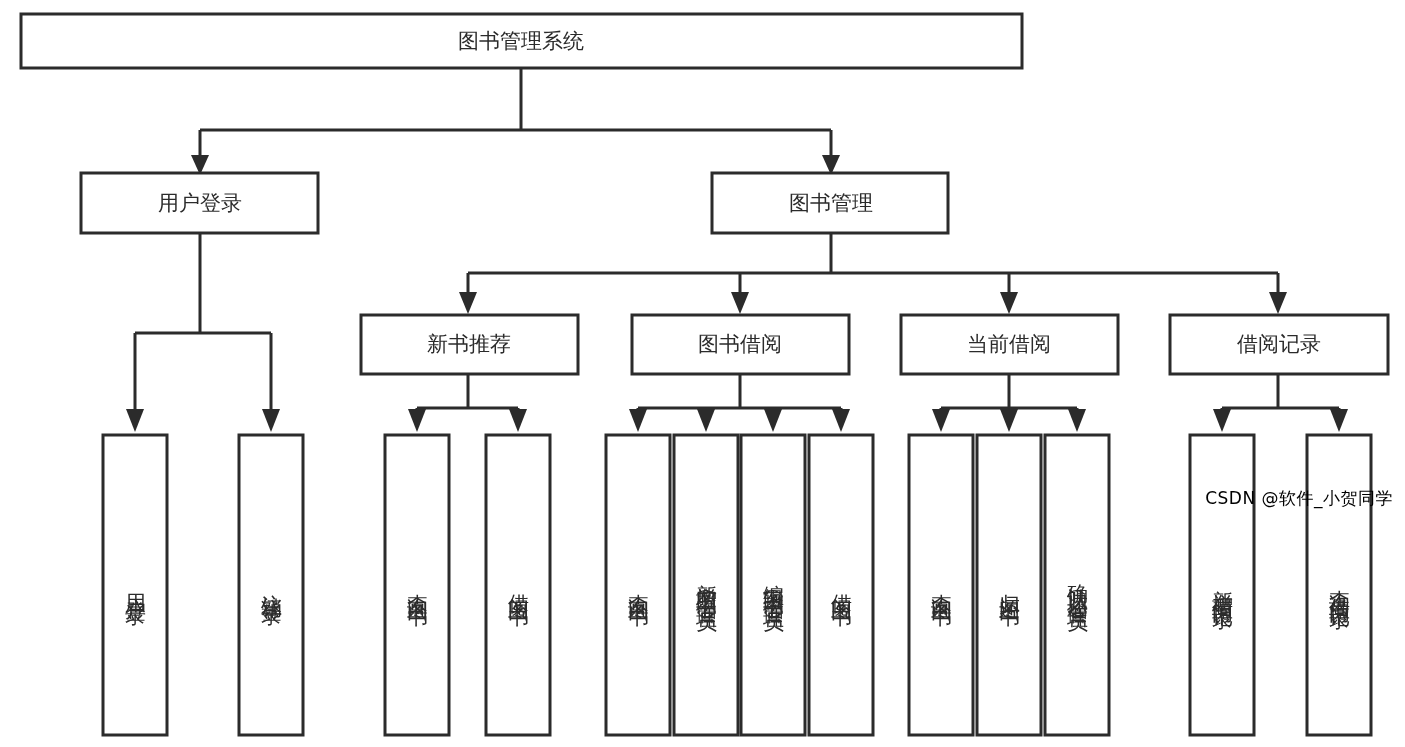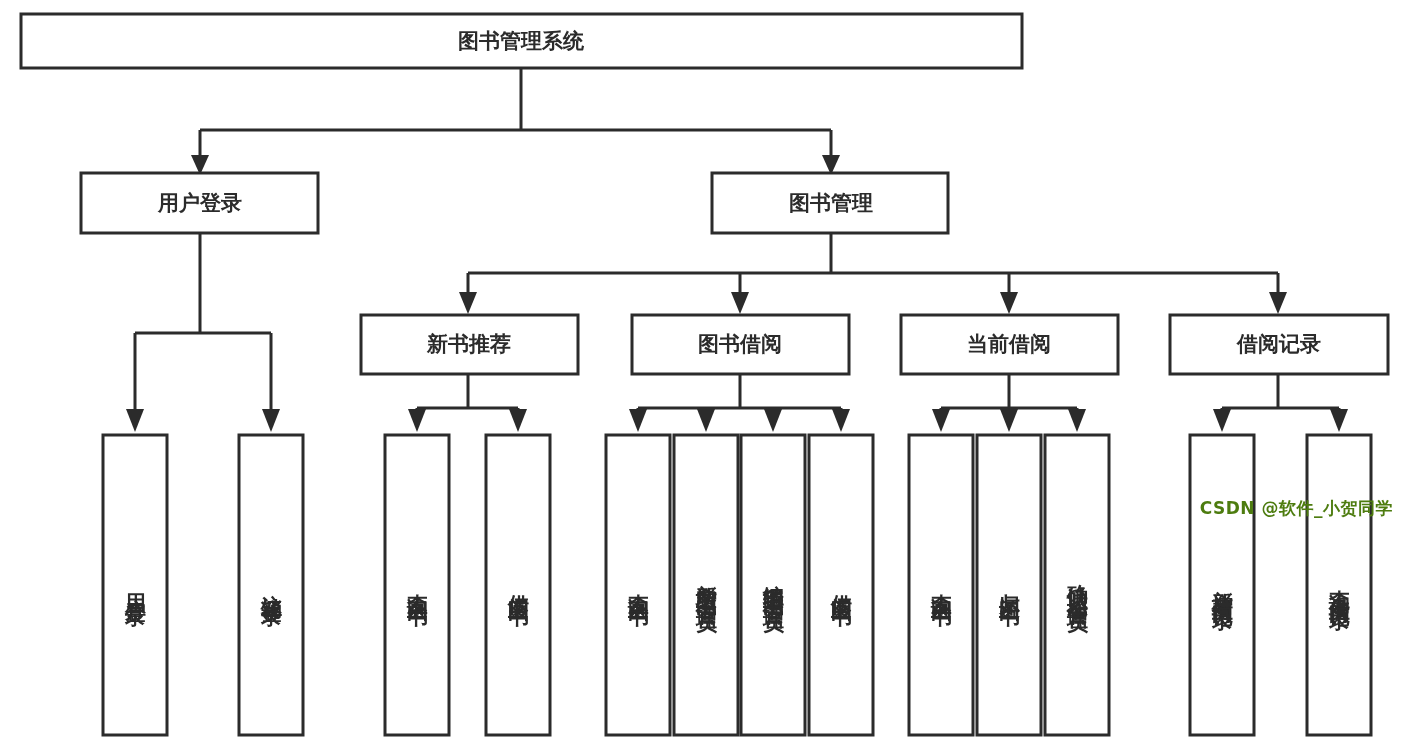--- a/index.html
+++ b/index.html
@@ -11,21 +11,20 @@
     width: 1405px;
     height: 747px;
     font-family: "DejaVu Sans", "Liberation Sans", sans-serif;
     overflow: hidden;
   }
   #diagram-root {
     position: relative;
     width: 1405px;
     height: 530px;
     background: #ffffff;
-    font-weight: bold;
   }
   svg#flowchart {
     position: absolute;
     left: 0;
     top: 0;
     width: 1405px;
     height: 747px;
   }
   .node-rect {
     fill: #ffffff;
@@ -58,24 +57,24 @@
     line-height: 1.0;
     color: #2b2b2b;
     letter-spacing: 4px;
     white-space: nowrap;
     text-align: center;
     pointer-events: none;
   }
   .watermark {
     position: absolute;
     right: 12px;
-    bottom: 10px;
+    bottom: 20px;
     font-family: "DejaVu Sans", "Liberation Sans", sans-serif;
     font-size: 17px;
-    color: #4d7c0f;
+    color: #000000;
     letter-spacing: 0.5px;
     white-space: nowrap;
   }
 </style>
 </head>
 <body>
 
 <div id="diagram-root">
 
   <svg id="flowchart" viewBox="0 0 1405 747">

